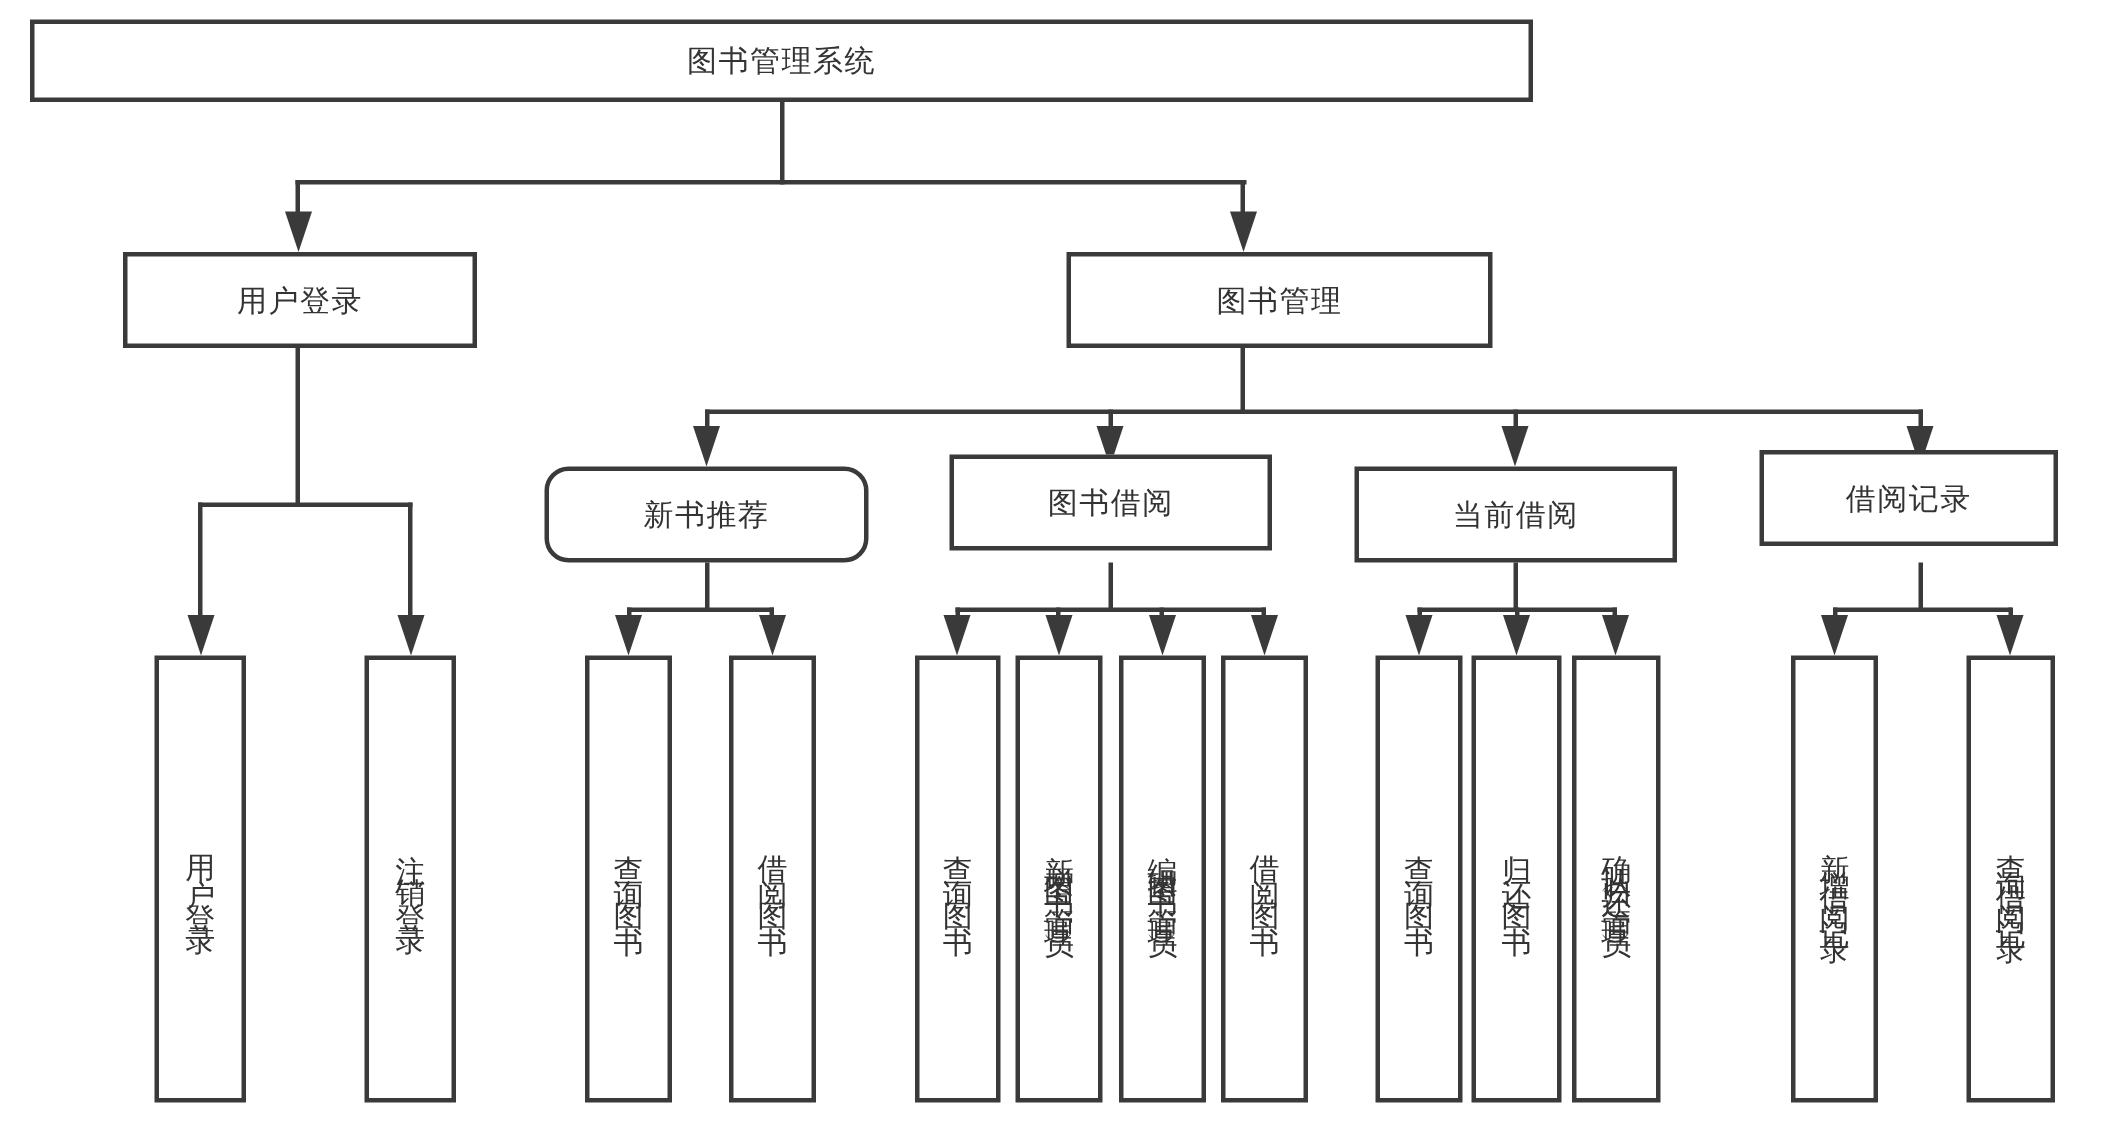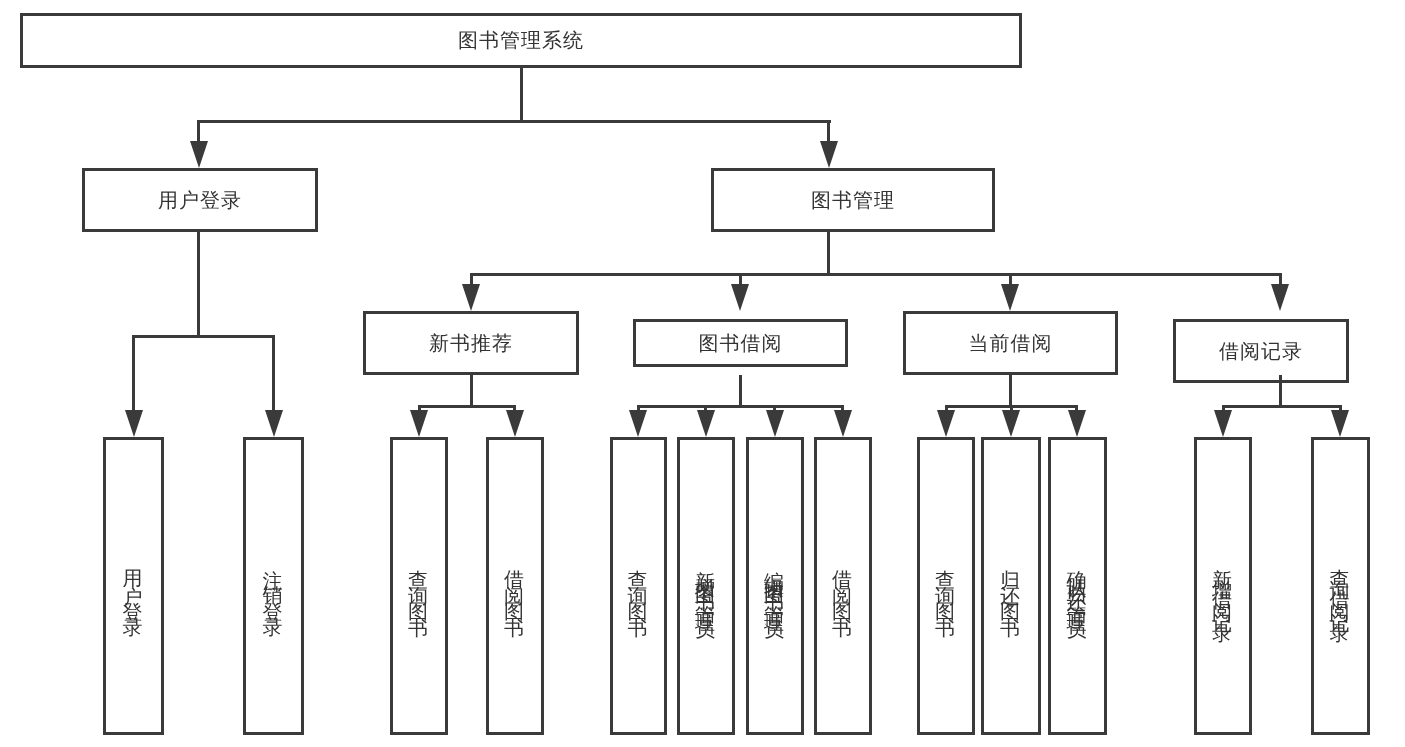--- a/index.html
+++ b/index.html
@@ -94,30 +94,30 @@
 
   <div class="vline" style="left:470px;top:273px;height:17px;"></div>
   <div class="arrow" style="left:462px;top:284px;"></div>
   <div class="vline" style="left:739px;top:273px;height:17px;"></div>
   <div class="arrow" style="left:731px;top:284px;"></div>
   <div class="vline" style="left:1009px;top:273px;height:17px;"></div>
   <div class="arrow" style="left:1001px;top:284px;"></div>
   <div class="vline" style="left:1279px;top:273px;height:17px;"></div>
   <div class="arrow" style="left:1271px;top:284px;"></div>
 
-  <div class="box" style="left:363px;top:311px;width:216px;height:64px;">
+  <div class="box" style="left:363px;top:311px;width:216px;height:64px;border-radius:16px;">
     <span>新书推荐</span>
   </div>
-  <div class="box" style="left:633px;top:319px;width:215px;height:48px;">
+  <div class="box" style="left:633px;top:303px;width:215px;height:64px;">
     <span>图书借阅</span>
   </div>
   <div class="box" style="left:903px;top:311px;width:215px;height:64px;text-align:right;">
     <span>当前借阅</span>
   </div>
-  <div class="box" style="left:1173px;top:319px;width:176px;height:64px;">
+  <div class="box" style="left:1173px;top:300px;width:199px;height:64px;">
     <span>借阅记录</span>
   </div>
 
   <div class="vline" style="left:470px;top:375px;height:33px;"></div>
   <div class="hline" style="left:418px;top:405px;width:98px;"></div>
   <div class="vline" style="left:418px;top:405px;height:11px;"></div>
   <div class="arrow" style="left:410px;top:410px;"></div>
   <div class="vline" style="left:513px;top:405px;height:11px;"></div>
   <div class="arrow" style="left:506px;top:410px;"></div>
 

